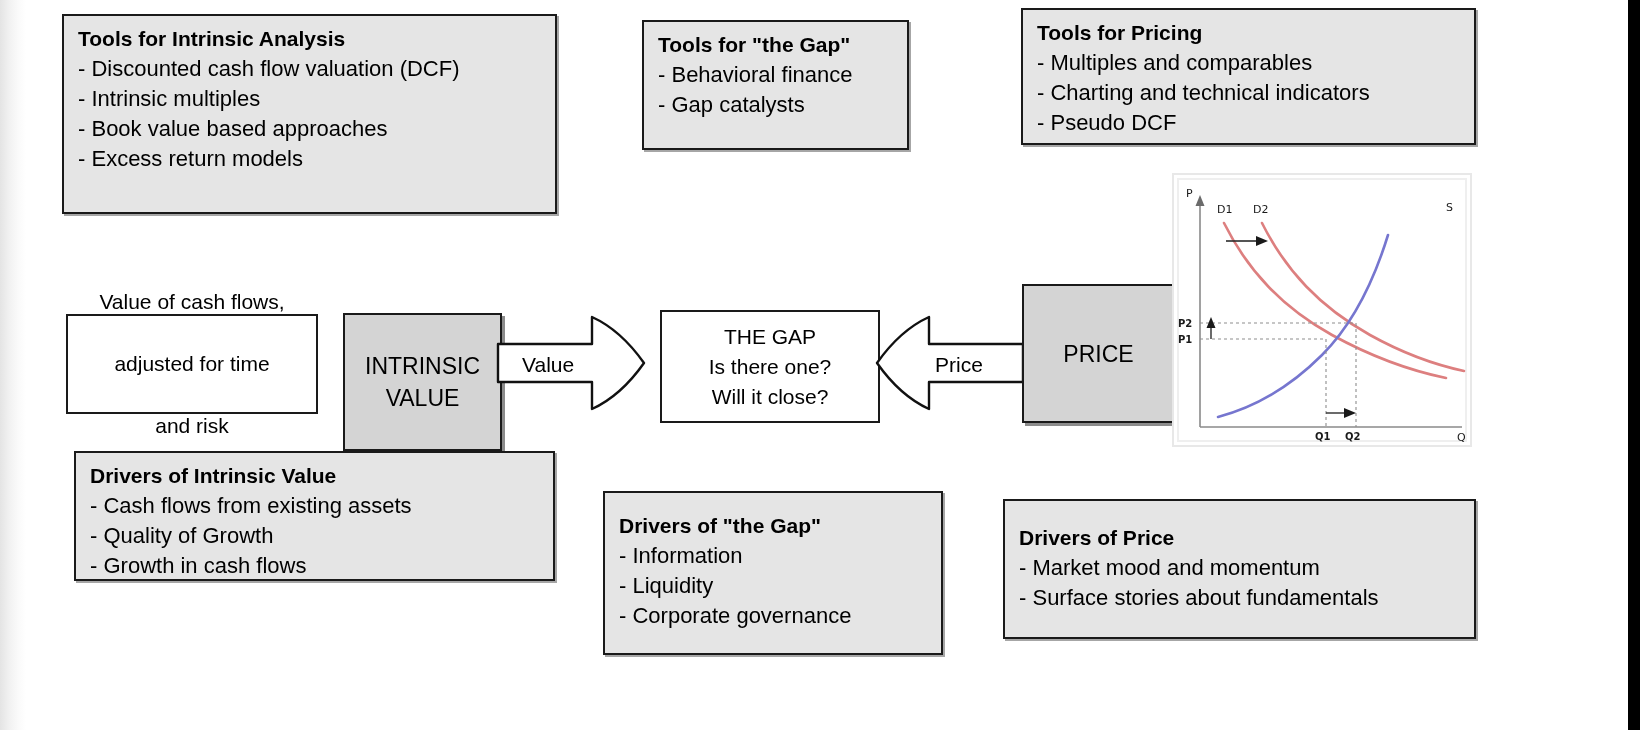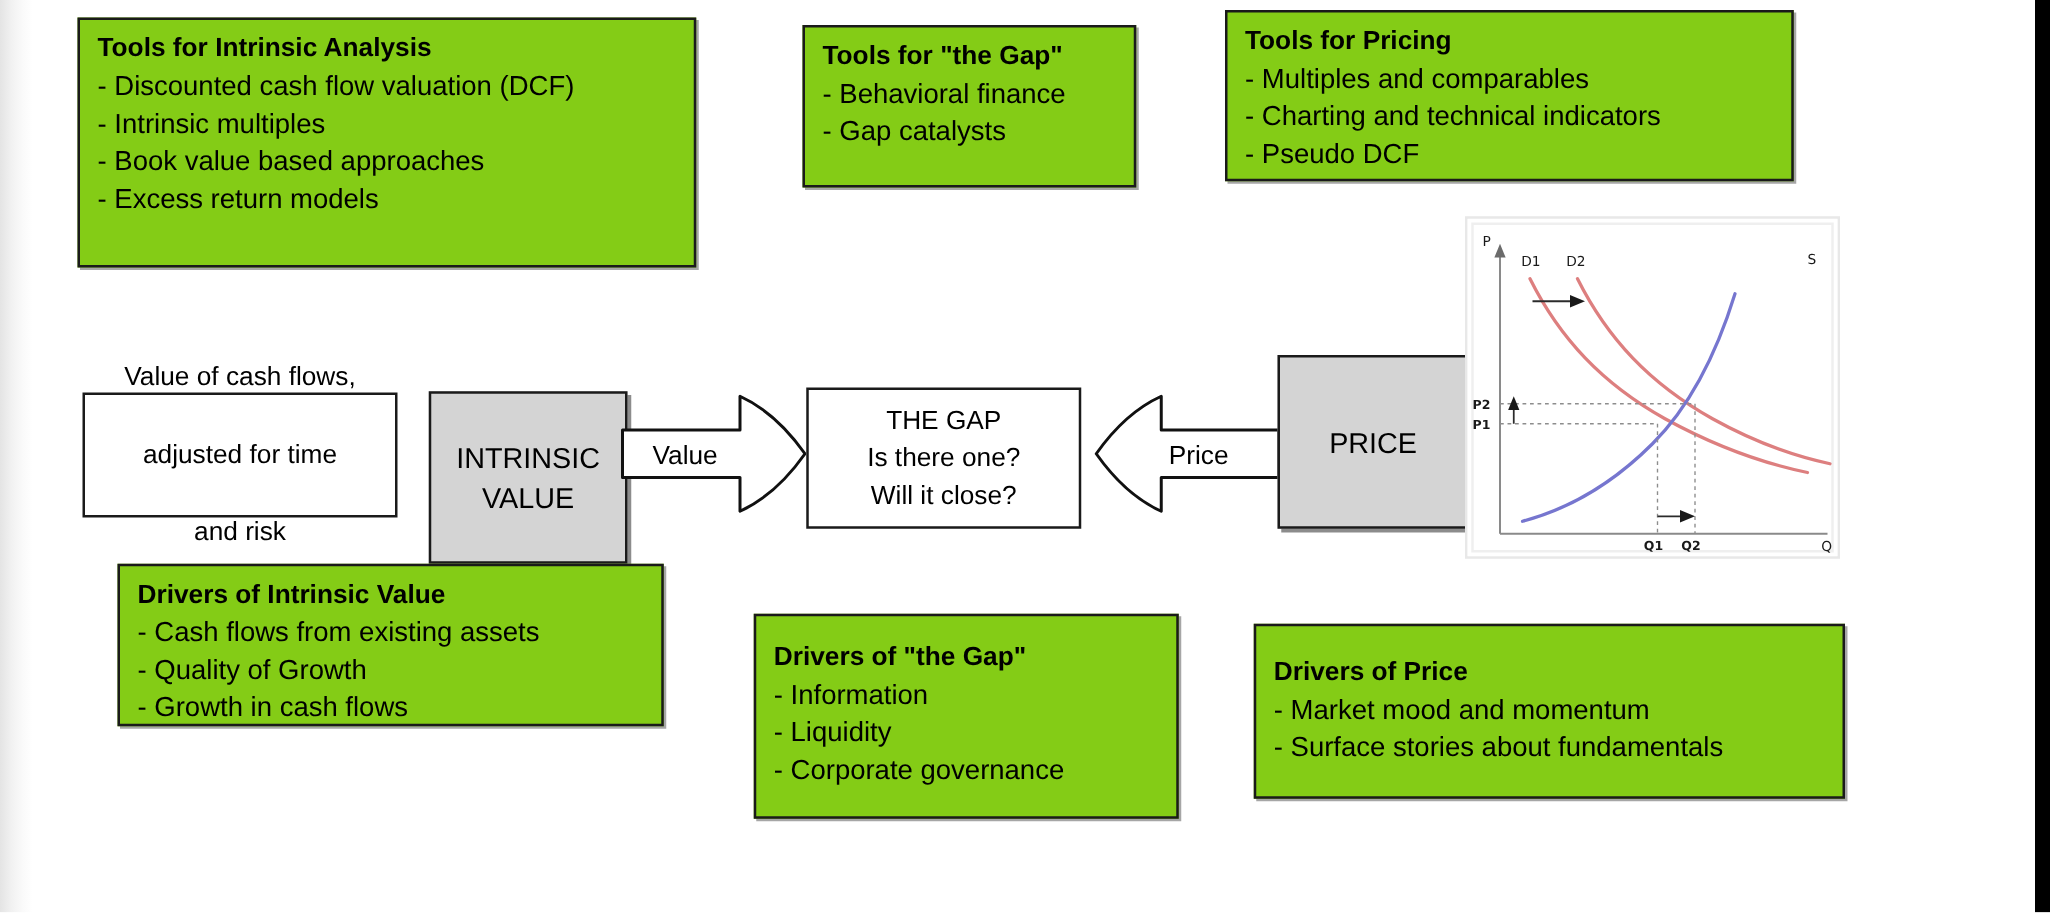--- a/index.html
+++ b/index.html
@@ -26,21 +26,21 @@
   .page-right-band {
     position: absolute;
     left: 1628px; top: 0;
     width: 12px; height: 730px;
     background: #000000;
   }
 
   
   .tbox {
     position: absolute;
-    background: #84cc16;
+    background: #e5e5e5;
     border: 2px solid #1a1a1a;
     box-shadow: 2px 2px 0 rgba(0,0,0,0.35);
     box-sizing: border-box;
     padding: 8px 12px 8px 14px;
   }
   .tbox .title {
     font-weight: bold;
     font-size: 21px;
     line-height: 30px;
     white-space: nowrap;
@@ -136,21 +136,21 @@
   </div>
 
   <div class="tbox" style="left:642px; top:20px; width:267px; height:130px;">
     <div class="title">Tools for "the Gap"</div>
     <ul class="bullets">
       <li>Behavioral finance</li>
       <li>Gap catalysts</li>
     </ul>
   </div>
 
-  <div class="tbox" style="left:980px; top:8px; width:455px; height:137px;">
+  <div class="tbox" style="left:1021px; top:8px; width:455px; height:137px;">
     <div class="title">Tools for Pricing</div>
     <ul class="bullets">
       <li>Multiples and comparables</li>
       <li>Charting and technical indicators</li>
       <li>Pseudo DCF</li>
     </ul>
   </div>
 
   <div class="plainbox" style="left:66px; top:314px; width:252px; height:100px;gap:32px;">
     <div>Value of cash flows,</div>
@@ -163,21 +163,21 @@
     <div>VALUE</div>
   </div>
 
   <div class="arrow-wrap" style="left:496px; top:313px; width:152px; height:100px;">
     <svg width="152" height="100" viewBox="0 0 152 100">
       <path d="M 2,31 L 96,31 L 96,4 C 118,14 136,33 148,50 C 136,67 118,86 96,96 L 96,69 L 2,69 Z" fill="#ffffff" stroke="#111111" stroke-width="2.4" stroke-linejoin="round"></path>
     </svg>
     <span class="arrow-label" style="left:26px; top:41px;">Value</span>
   </div>
 
-  <div class="plainbox" style="left:645px; top:310px; width:220px; height:113px;">
+  <div class="plainbox" style="left:660px; top:310px; width:220px; height:113px;">
     <div>THE GAP</div>
     <div>Is there one?</div>
     <div>Will it close?</div>
   </div>
 
   <div class="arrow-wrap" style="left:865px; top:313px; width:160px; height:100px;">
     <svg width="160" height="100" viewBox="0 0 160 100">
       <path d="M 158,31 L 64,31 L 64,4 C 42,14 24,33 12,50 C 24,67 42,86 64,96 L 64,69 L 158,69 Z" fill="#ffffff" stroke="#111111" stroke-width="2.4" stroke-linejoin="round"></path>
     </svg>
     <span class="arrow-label" style="left:70px; top:41px;">Price</span>
@@ -223,21 +223,21 @@
       <line x1="152" y1="238" x2="172" y2="238" stroke="#2b2b2b" stroke-width="1.4"></line>
       <polygon points="182,238 170,233 170,243" fill="#1a1a1a"></polygon>
 
       <text class="sd-lbl-b" x="4" y="152">P2</text>
       <text class="sd-lbl-b" x="4" y="168">P1</text>
       <text class="sd-lbl-b" x="141" y="265">Q1</text>
       <text class="sd-lbl-b" x="171" y="265">Q2</text>
     </svg>
   </div>
 
-  <div class="tbox" style="left:74px; top:451px; width:437px; height:130px;margin-left:20px;">
+  <div class="tbox" style="left:74px; top:451px; width:481px; height:130px;">
     <div class="title">Drivers of Intrinsic Value</div>
     <ul class="bullets">
       <li>Cash flows from existing assets</li>
       <li>Quality of Growth</li>
       <li>Growth in cash flows</li>
     </ul>
   </div>
 
   <div class="tbox" style="left:603px; top:491px; width:340px; height:164px; padding-top:18px;">
     <div class="title">Drivers of "the Gap"</div>

